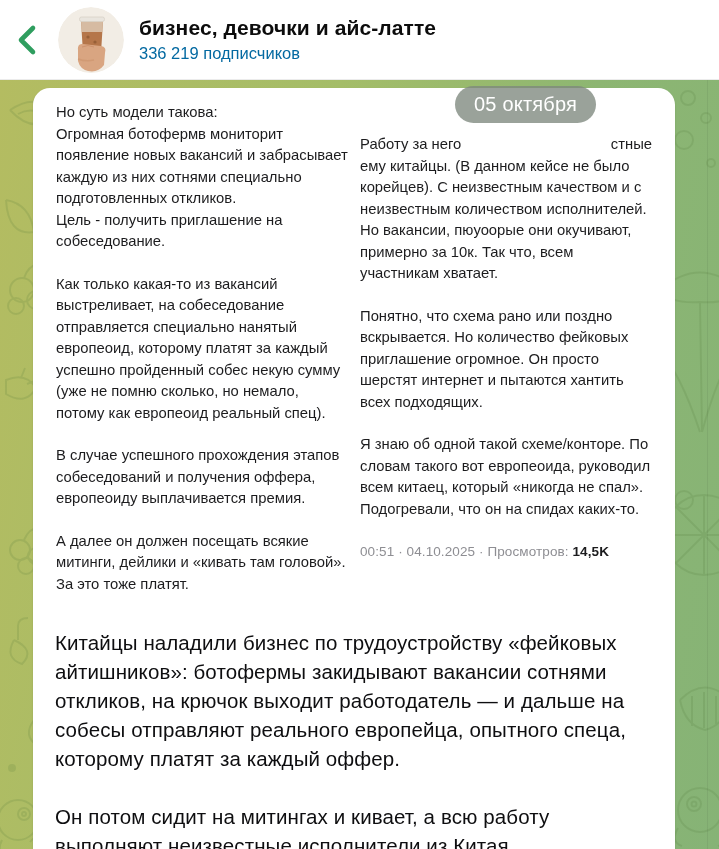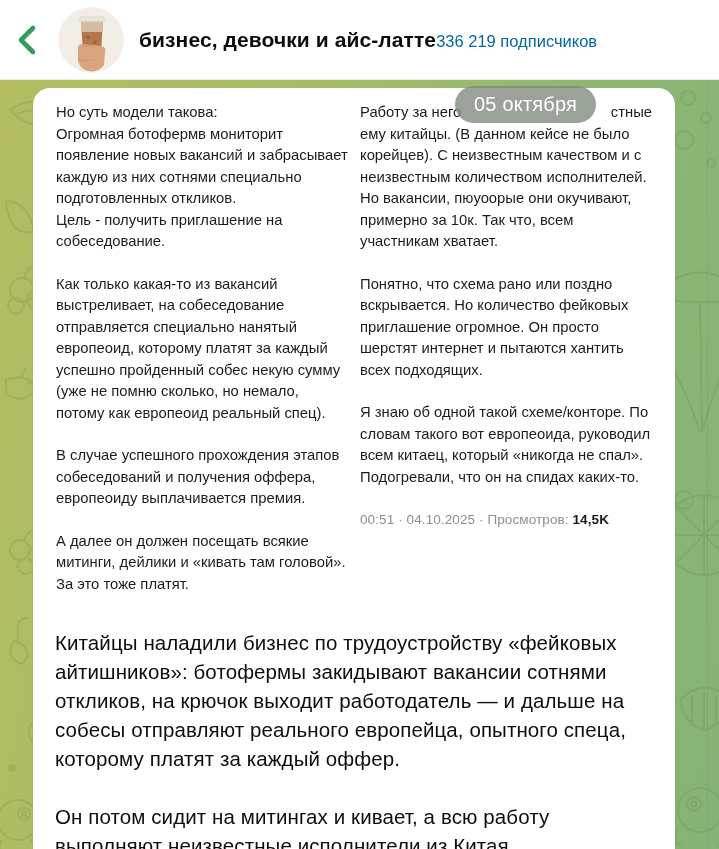--- a/index.html
+++ b/index.html
@@ -12,21 +12,21 @@
   .header {
     position:relative; height:80px; background:#ffffff;
     display:flex; align-items:center; padding:0 16px;
     border-bottom:1px solid #ebebeb; z-index:5;
   }
   .back-btn { width:40px; height:48px; display:flex; align-items:center; justify-content:flex-start; cursor:pointer; }
   .avatar {
     width:66px; height:66px; border-radius:50%; overflow:hidden; flex:0 0 66px;
     margin-left:2px;
   }
-  .header-info { margin-left:15px; display:flex; flex-direction:row; }
+  .header-info { margin-left:15px; display:flex; flex-direction:column; }
   .chat-title { font-size:21px; font-weight:700; color:#0c0c0c; letter-spacing:.1px; }
   .chat-subtitle { font-size:16.5px; color:#0369a1; margin-top:4px; }
 
   
   .chat {
     position:relative; height:769px; overflow:hidden;
     background:linear-gradient(100deg,#b4bc61 0%,#a4bd68 40%,#8db672 70%,#86b376 100%);
   }
   .doodles { position:absolute; left:0; top:0; z-index:0; }
   .scroll-line { position:absolute; left:707px; top:0; bottom:0; width:1px; background:rgba(0,0,0,.06); z-index:1; }
@@ -36,21 +36,21 @@
     background:#ffffff; border-radius:17px; z-index:2;
     box-shadow:0 1px 2px rgba(0,0,0,.12);
   }
   
   .post {
     display:flex; gap:12px; padding:14px 23px 4px 23px;
     font-size:14.8px; line-height:21.5px; color:#1c1c1e;
   }
   .post .col { flex:1 1 0; }
   .post p { white-space:pre-line; margin:0 0 21px 0; }
-  .first-line { display:flex; justify-content:space-between; white-space:nowrap; overflow:hidden; }
+  .first-line { display:flex; justify-content:space-between; white-space:nowrap; overflow:hidden;margin-top:32px; }
   .post-footer { margin-top:1px; font-size:13.5px; color:#8e8e93; letter-spacing:.1px; }
   .post-footer .views { color:#1c1c1e; font-weight:700; }
 
   .caption {
     padding:8px 24px 24px 22px;
     font-size:20.5px; line-height:29px; color:#0e0e10; letter-spacing:.1px;
   }
   .caption p { margin:0 0 29px 0; }
   .caption p:last-child { margin-bottom:0; }
 

